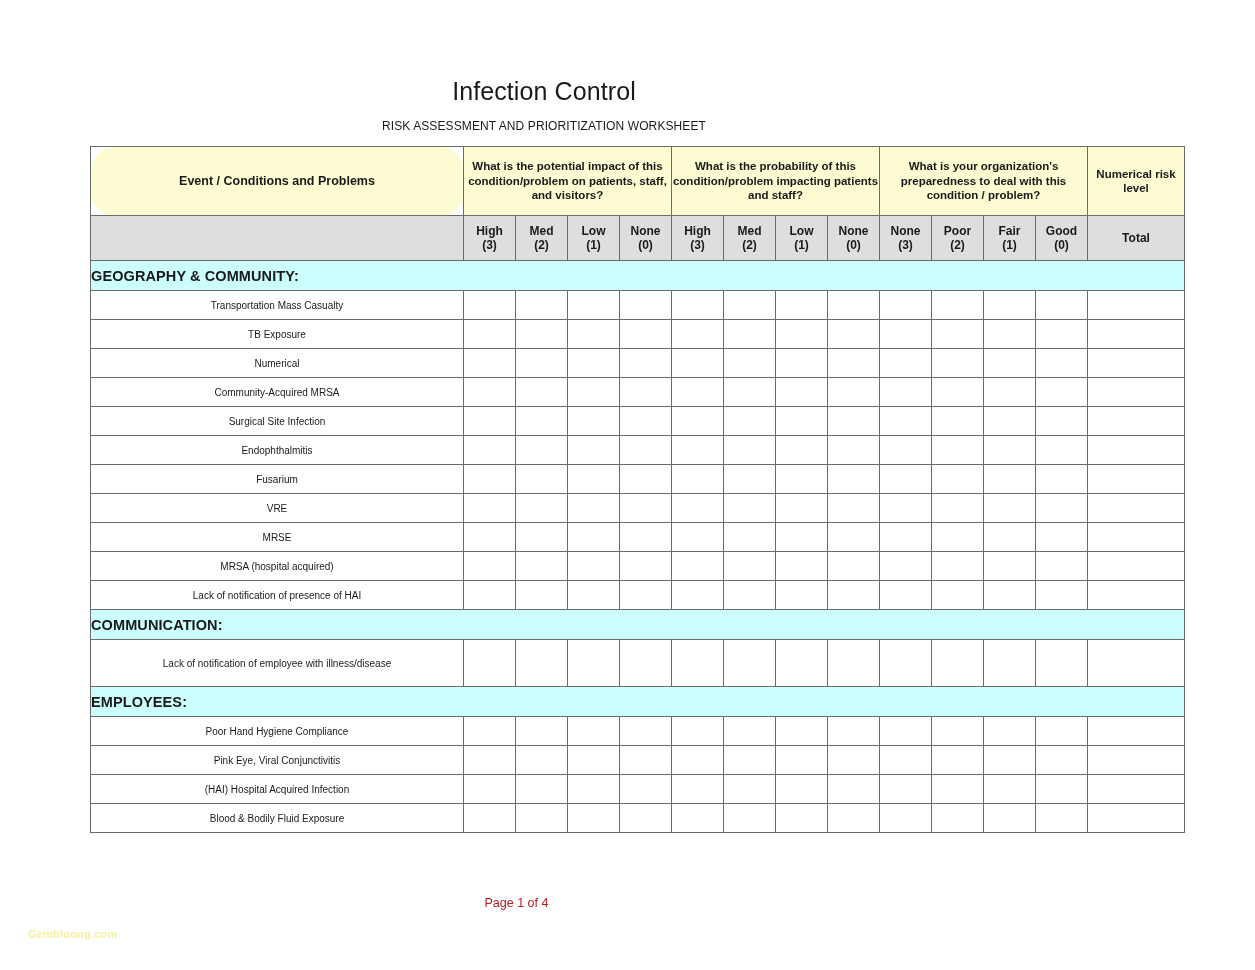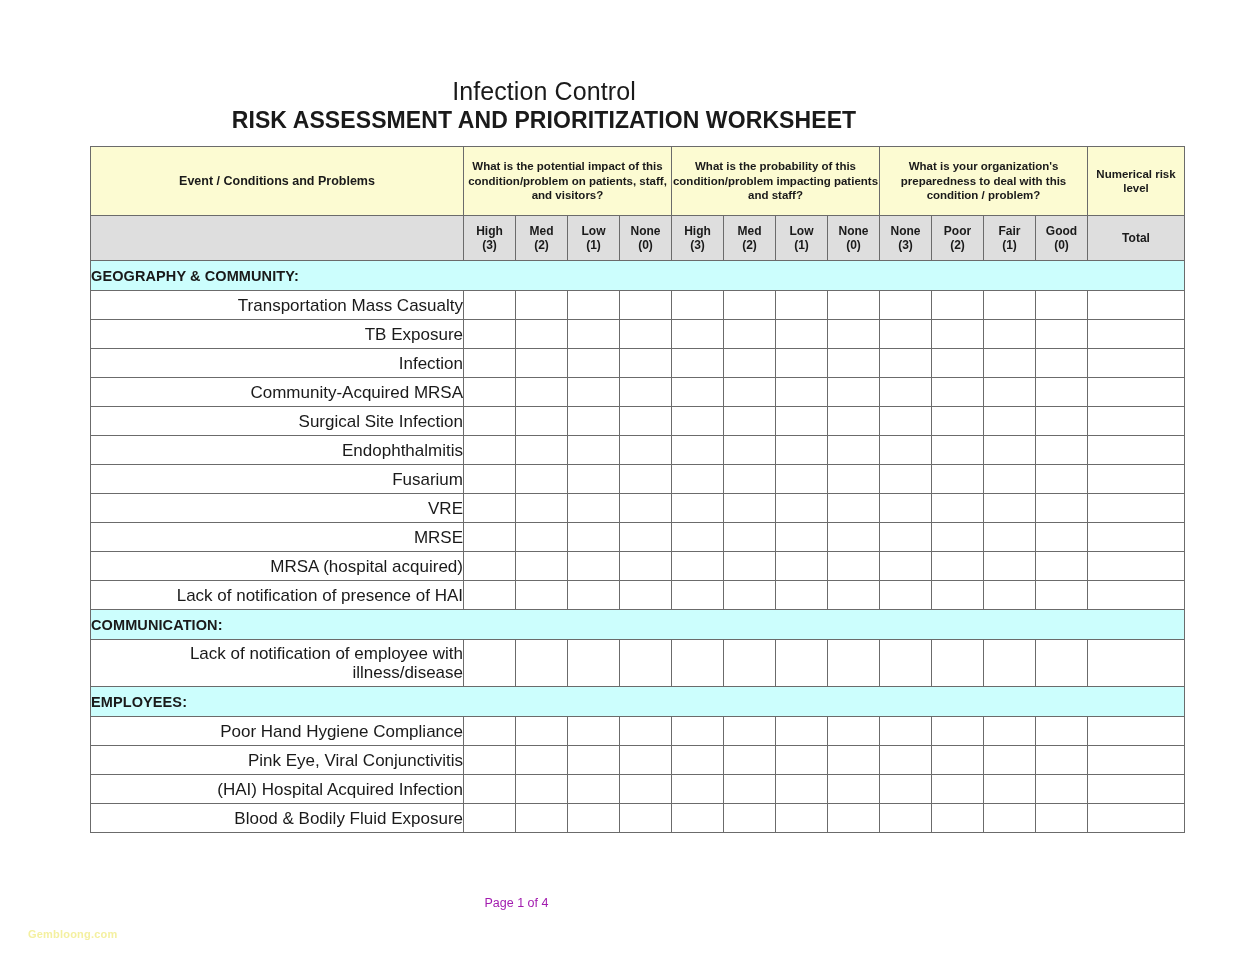--- a/index.html
+++ b/index.html
@@ -31,24 +31,24 @@
     width: 1088px;
     text-align: center;
   }
   .title-main {
     font-size: 25px;
     font-weight: 400;
     line-height: 30px;
     letter-spacing: 0.1px;
   }
   .title-sub {
-    font-size: 23px;
-    font-weight: bold;
+    font-size: 12px;
+    font-weight: normal;
     line-height: 24px;
-    margin-top: 2px;
+    margin-top: 8px;
     letter-spacing: 0.1px;
   }
 
   
   .sheet {
     position: absolute;
     left: 90px;
     top: 146px;
     width: 1094px;
     border-collapse: collapse;
@@ -66,20 +66,21 @@
     background: #fcfbd2;
     font-size: 11.5px;
     font-weight: bold;
     text-align: center;
     line-height: 14.5px;
     padding: 5px 6px;
     height: 69px;
   }
   .grp.left {
     font-size: 12.5px;
+    border-radius: 24px;
   }
 
   
   .sub {
     background: #dedede;
     font-size: 12px;
     font-weight: bold;
     text-align: center;
     line-height: 14.5px;
     height: 45px;
@@ -93,42 +94,42 @@
     font-weight: bold;
     text-align: left;
     padding: 6px 0 6px 9px;
     height: 30px;
     letter-spacing: 0.1px;
     margin-top: 12px;
   }
 
   
   .item-label {
-    font-size: 17px;
-    text-align: right;
+    font-size: 10px;
+    text-align: center;
     padding: 5px 0 5px 9px;
     line-height: 19px;
     height: 29px;
     background: #ffffff;
     border-radius: 12px;
   }
   .cellbox {
     background: #ffffff;
     height: 29px;
   }
 
   
   .footer {
     position: absolute;
     left: 0;
     top: 896px;
     width: 1033px;
     text-align: center;
     font-size: 12.5px;
-    color: #a21caf;
+    color: #b91c1c;
   }
   .watermark {
     position: absolute;
     left: 28px;
     top: 928px;
     font-size: 11px;
     font-weight: bold;
     color: #f4f0a0;
     letter-spacing: 0.2px;
   }
@@ -253,21 +254,21 @@
           <td class="cellbox"></td>
           <td class="cellbox"></td>
           <td class="cellbox"></td>
           <td class="cellbox"></td>
           <td class="cellbox"></td>
           <td class="cellbox"></td>
           <td class="cellbox"></td>
           <td class="cellbox"></td>
         </tr>
         <tr>
-          <td class="item-label">Infection</td>
+          <td class="item-label">Numerical</td>
           <td class="cellbox"></td>
           <td class="cellbox"></td>
           <td class="cellbox"></td>
           <td class="cellbox"></td>
           <td class="cellbox"></td>
           <td class="cellbox"></td>
           <td class="cellbox"></td>
           <td class="cellbox"></td>
           <td class="cellbox"></td>
           <td class="cellbox"></td>

